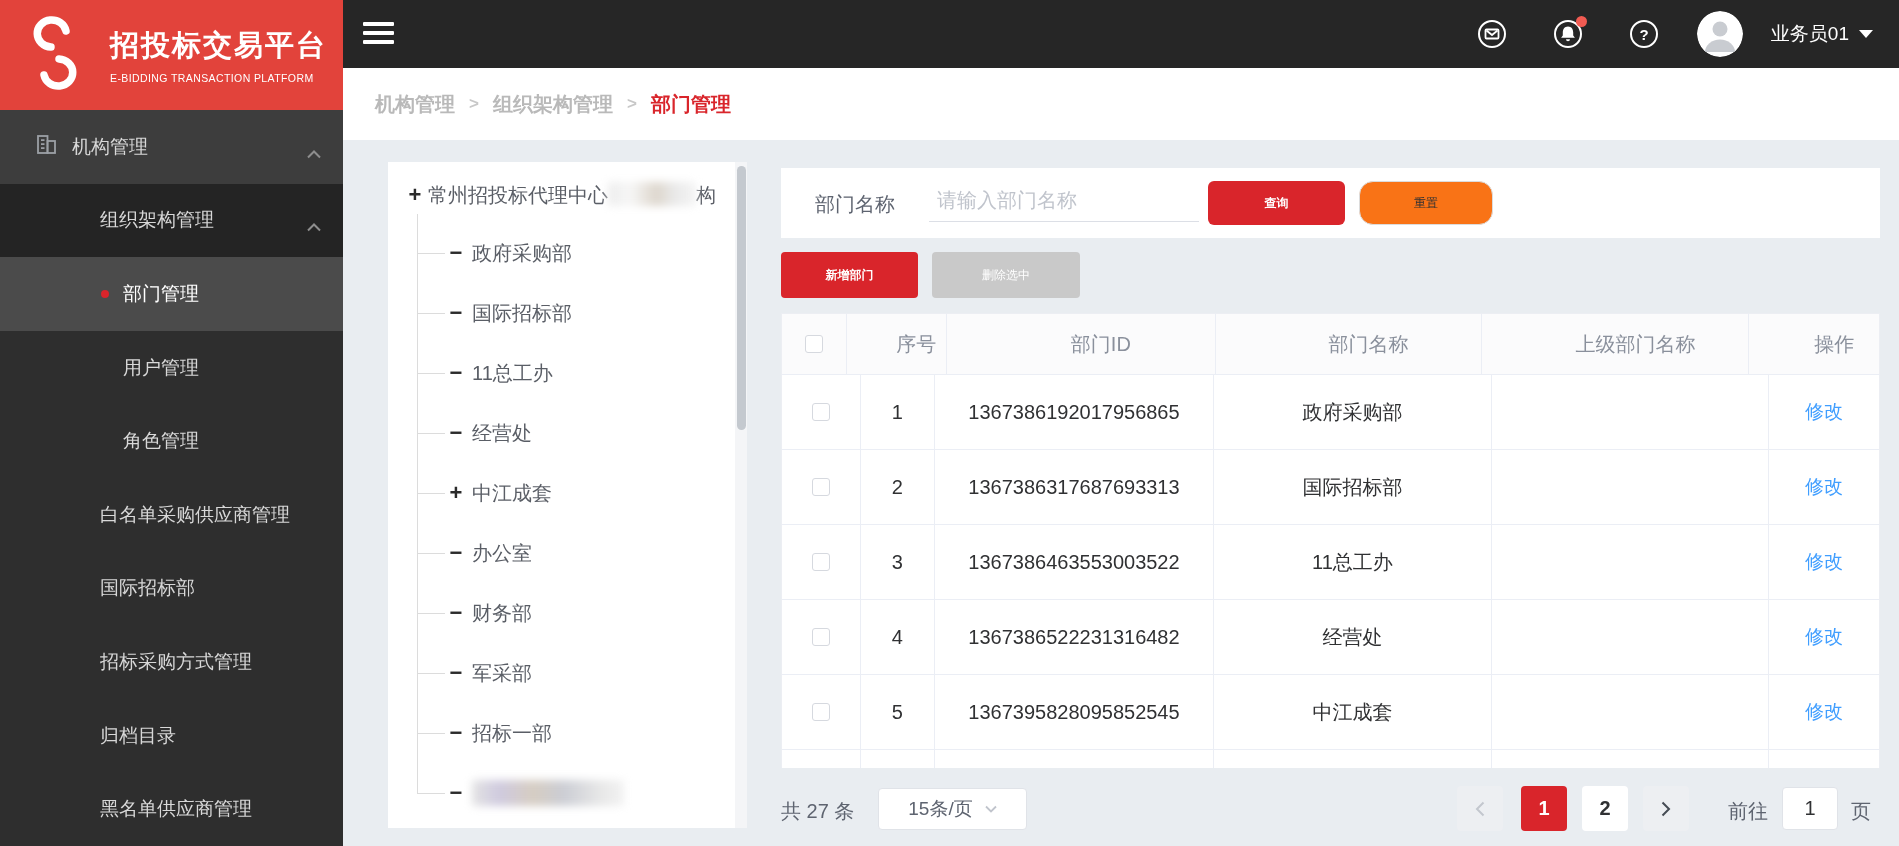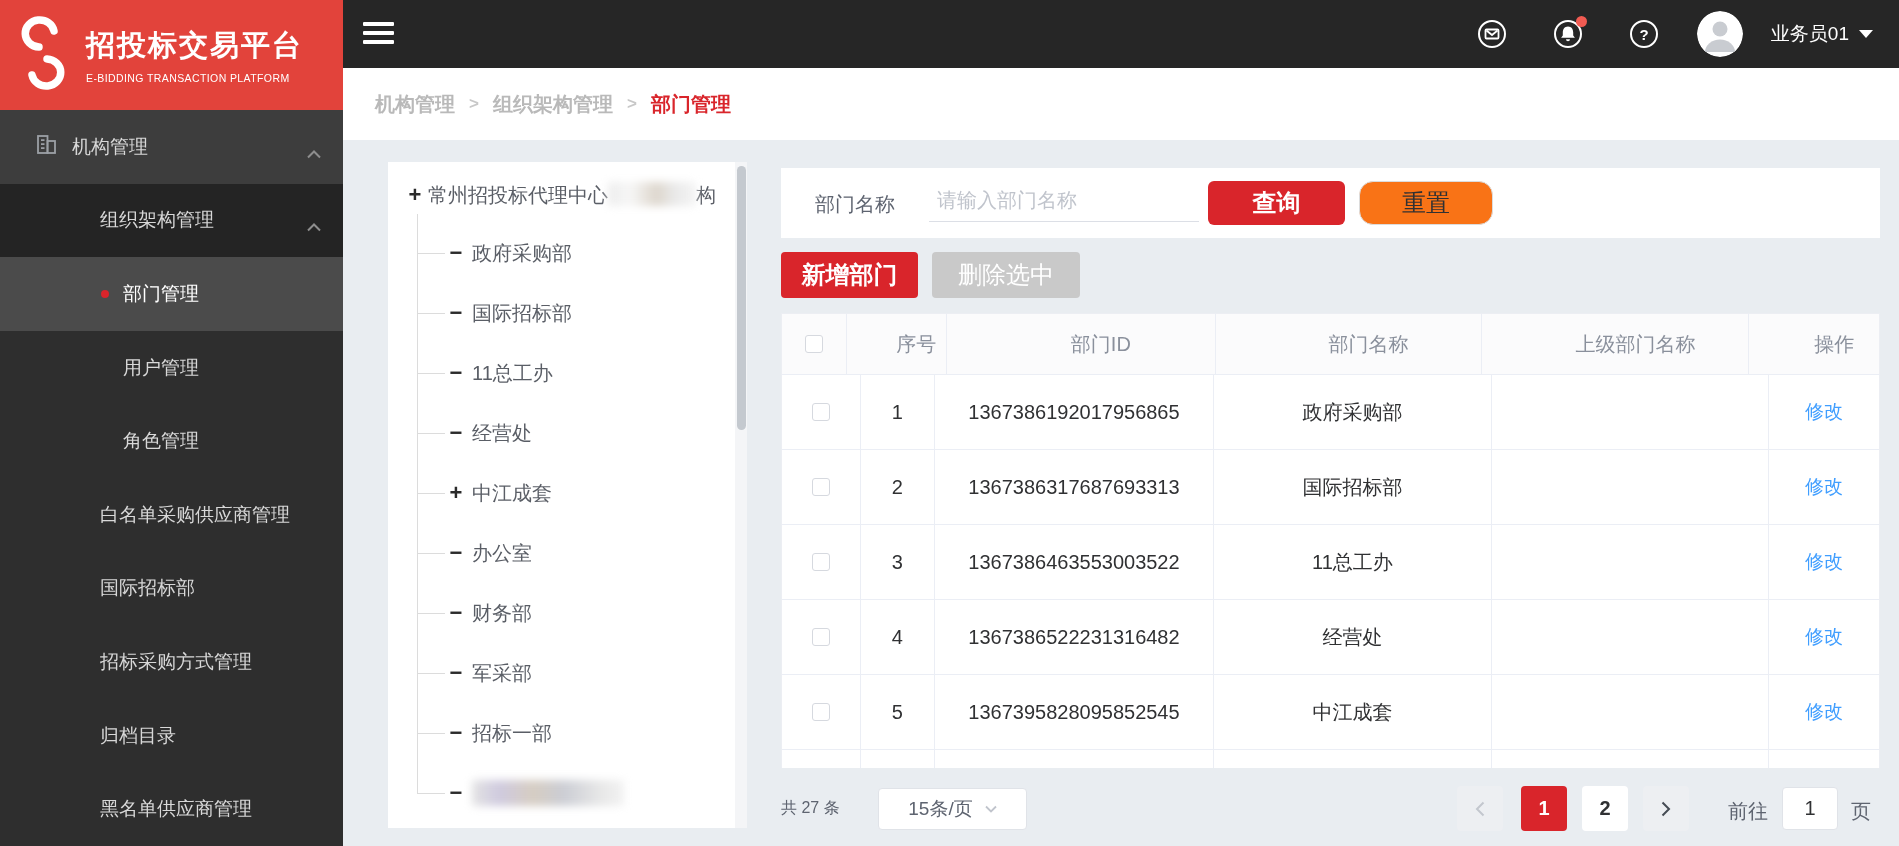--- a/index.html
+++ b/index.html
@@ -6,21 +6,21 @@
   html,body { width:1899px; height:846px; }
   body {
     position: relative;
     background: #E9EDF1;
     font-family: "Liberation Sans", "DejaVu Sans", sans-serif;
     overflow: hidden;
     color: #303133;
   }
   
   .sidebar { position:absolute; left:0; top:0; width:343px; height:846px; background:#2E2E2E; z-index:5; }
-  .logo { height:110px; background:#E2433B; display:flex; align-items:center; padding-left:14px; }
+  .logo { height:110px; background:#E2433B; display:flex; align-items:center; padding-left:26px;gap:12px; }
   .logo-text { margin-left:14px; }
   .logo-title { color:#fff; font-size:29px; font-weight:bold; letter-spacing:2px; }
   .logo-sub { color:#fff; font-size:10.5px; letter-spacing:0.4px; margin-top:6px; }
   .menu { position:absolute; top:110px; left:0; right:0; bottom:0; }
   .mi { position:relative; height:73.6px; display:flex; align-items:center; color:#D8D8D8; font-size:19px; cursor:pointer; }
   .mi-l1 { background:#3D3D3D; padding-left:35px; }
   .mi-l1 .mi-label { margin-left:14px; }
   .mi-l2 { padding-left:100px; }
   .mi-l2h { background:#242424; padding-left:100px; }
   .mi-l3 { padding-left:123px; }
@@ -58,39 +58,39 @@
      background:linear-gradient(90deg,#ececec,#f7f7f7 25%,#ddd6cc 55%,#e9e9e9 75%,#f4f4f4); }
   .blur-item { position:absolute; left:84px; top:1px; width:152px; height:26px;
      background:linear-gradient(90deg,#e3e3e3,#cfcadf 18%,#d6cdc2 40%,#cbcdd4 60%,#e8e8e8 85%,#f2f2f2); }
   .tree-scroll-track { position:absolute; right:0; top:0; width:12px; height:100%; background:#F4F5F7; }
   .tree-scroll-thumb { position:absolute; right:1.5px; top:4px; width:9px; height:264px; background:#C4C9CF; border-radius:5px; cursor:pointer; }
   
   .search-card { position:absolute; left:781px; top:168px; width:1099px; height:70px; background:#fff; }
   .search-label { position:absolute; left:34px; top:23px; font-size:20px; color:#5E6470; }
   .search-input { position:absolute; left:148px; top:12px; width:270px; height:42px; border:none; border-bottom:1px solid #DCDFE6; font-size:20px; color:#303133; padding:0 8px; outline:none; background:transparent; font-family:"Liberation Sans","DejaVu Sans",sans-serif; }
   .search-input::placeholder { color:#C0C4CC; }
-  .btn { display:flex; align-items:center; justify-content:center; font-size:24px; cursor:pointer; }
+  .btn { display:flex; align-items:center; justify-content:center; font-size:12px; cursor:pointer; }
   .btn-query { position:absolute; left:427px; top:13px; width:137px; height:44px; background:#D9252B; color:#fff; font-weight:bold; border-radius:6px; }
   .btn-reset { position:absolute; left:578px; top:13px; width:134px; height:44px; background:#f97316; color:#303133; border:1px solid #DCDCDC; border-radius:14px; }
   
   .btn-add { position:absolute; left:781px; top:252px; width:137px; height:46px; background:#D9252B; color:#fff; font-weight:bold; border-radius:4px; }
   .btn-del { position:absolute; left:932px; top:252px; width:148px; height:46px; background:#C9C9C9; color:#fff; border-radius:4px; cursor:not-allowed; }
   
   .table { position:absolute; left:781px; top:313px; width:1099px; height:455px; background:#fff; border:1px solid #ECEEF3; border-bottom:none; overflow:hidden; }
   .thead { display:flex; height:60px; background:#FBFBFC;gap:40px; }
   .trow { display:flex; height:75px; border-top:1px solid #EBEEF5; background:#fff; }
   .trow-partial { display:flex; height:21px; border-top:1px solid #EBEEF5; background:#fff; }
   .tc { display:flex; align-items:center; justify-content:center; border-right:1px solid #EBEEF5; font-size:20px; color:#303133; }
   .tc:last-child { border-right:none; }
   .thead .tc { color:#8A909C; }
   .c0 { width:79px; } .c1 { width:74px; } .c2 { width:280px; } .c3 { width:278px; } .c4 { width:278px; } .c5 { width:110px; }
   .checkbox { width:18px; height:18px; background:#fff; border:1px solid #D6D9DF; border-radius:3px; cursor:pointer; }
   .link { color:#409EFF; font-size:19px; cursor:pointer; text-decoration:none; }
   
-  .pg-total { position:absolute; left:781px; top:798px; font-size:16px; color:#5E6470; }
+  .pg-total { position:absolute; left:781px; top:798px; font-size:20px; color:#5E6470; }
   .pg-size { position:absolute; left:878px; top:788px; width:149px; height:42px; background:#fff; border:1px solid #E0E3E8; border-radius:4px; display:flex; align-items:center; justify-content:center; font-size:19px; color:#5E6470; cursor:pointer; }
   .pg-size svg { margin-left:12px; }
   .pg-btn { position:absolute; top:786px; width:46px; height:45px; border-radius:4px; display:flex; align-items:center; justify-content:center; font-size:20px; font-weight:bold; cursor:pointer; }
   .pg-prev { left:1457px; background:#EDEFF2; }
   .pg-next { left:1643px; background:#EDEFF2; }
   .pg-1 { left:1521px; background:#D9252B; color:#fff; }
   .pg-2 { left:1582px; background:#fff; color:#303133; }
   .pg-goto-label { position:absolute; left:1728px; top:798px; font-size:20px; color:#5E6470; }
   .pg-goto-input { position:absolute; left:1782px; top:787px; width:56px; height:43px; background:#fff; border:1px solid #E0E3E8; border-radius:4px; text-align:center; font-size:20px; color:#303133; outline:none; font-family:"Liberation Sans","DejaVu Sans",sans-serif; }
   .pg-goto-unit { position:absolute; left:1851px; top:798px; font-size:20px; color:#5E6470; }

